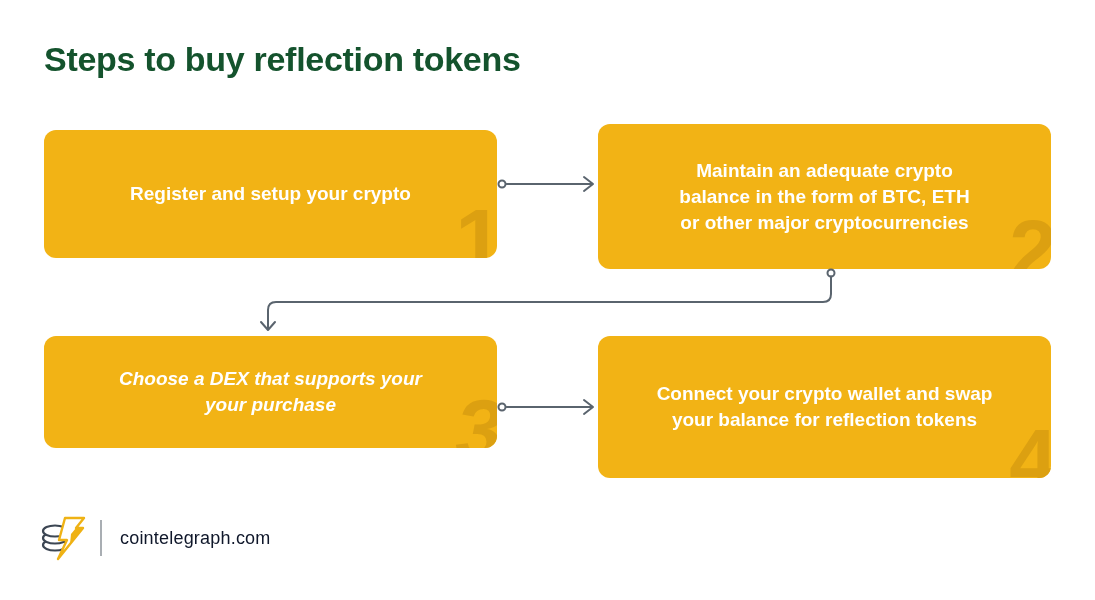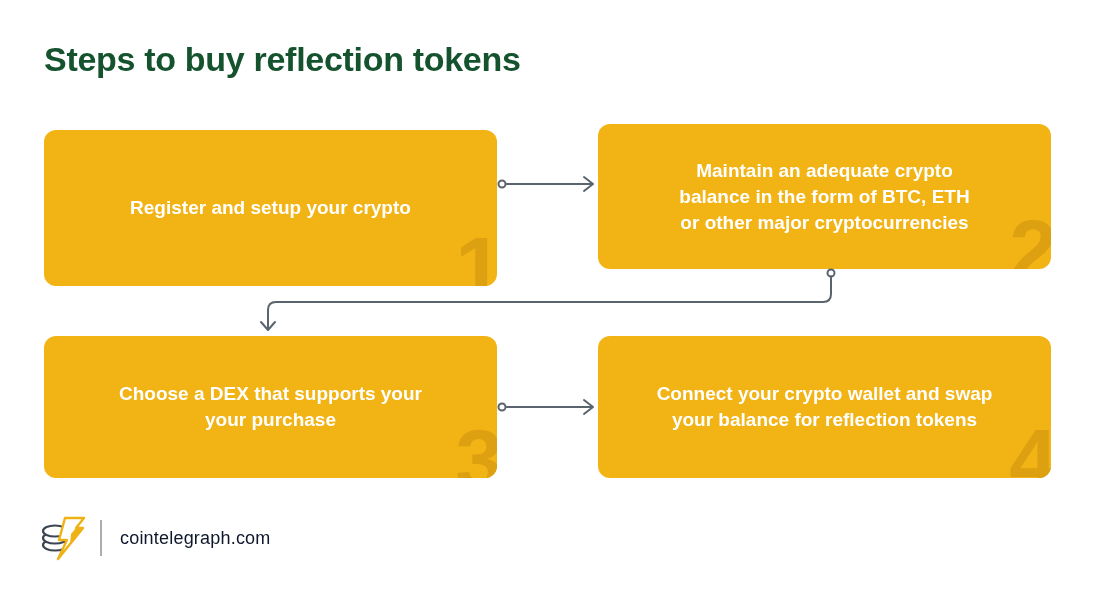--- a/index.html
+++ b/index.html
@@ -23,23 +23,23 @@
   .step-box {
     position: absolute;
     width: 453px;
     background: #F2B315;
     border-radius: 12px;
     overflow: hidden;
     display: flex;
     align-items: center;
     justify-content: center;
   }
-  .step-box.pos-1 { left: 44px;  top: 130px; height: 156px; }
+  .step-box.pos-1 { left: 44px;  top: 130px; height: 128px; }
   .step-box.pos-2 { left: 598px; top: 124px; height: 145px; }
-  .step-box.pos-3 { left: 44px;  top: 336px; height: 142px; }
+  .step-box.pos-3 { left: 44px;  top: 336px; height: 112px; font-style: italic; }
   .step-box.pos-4 { left: 598px; top: 336px; height: 142px; }
   .step-text {
     position: relative;
     z-index: 2;
     color: #FFFFFF;
     font-size: 19px;
     font-weight: 700;
     line-height: 26px;
     text-align: center;
   }

